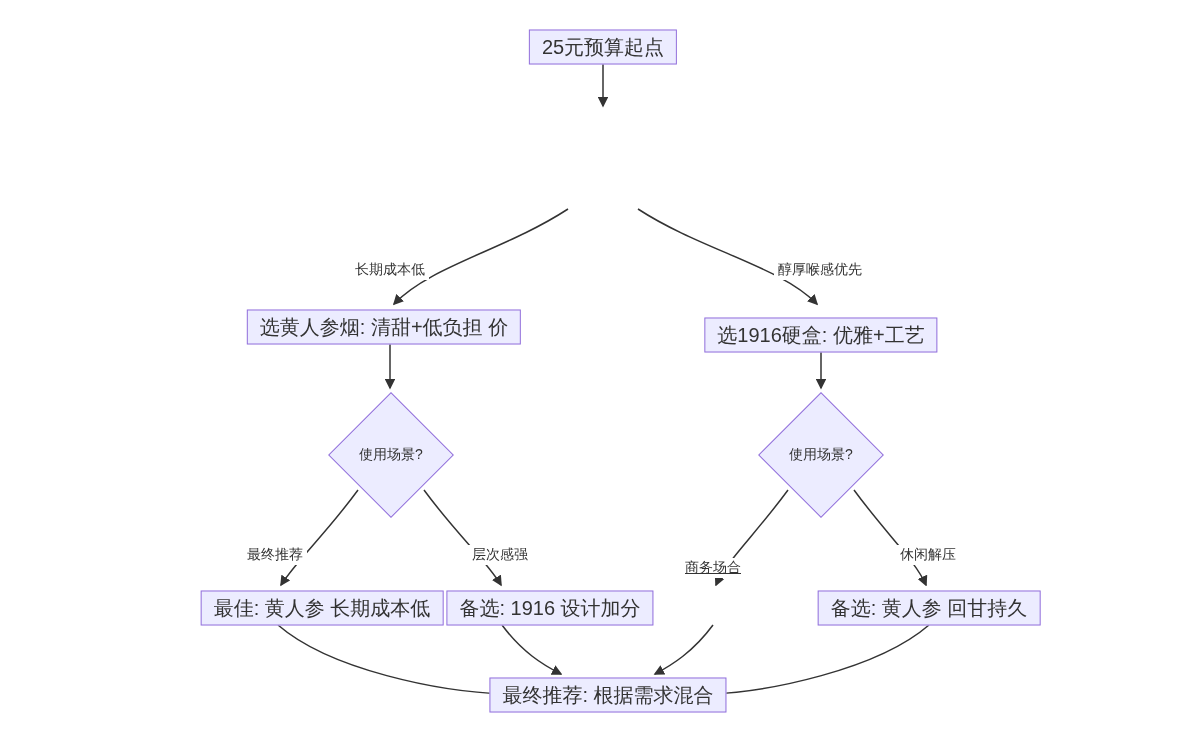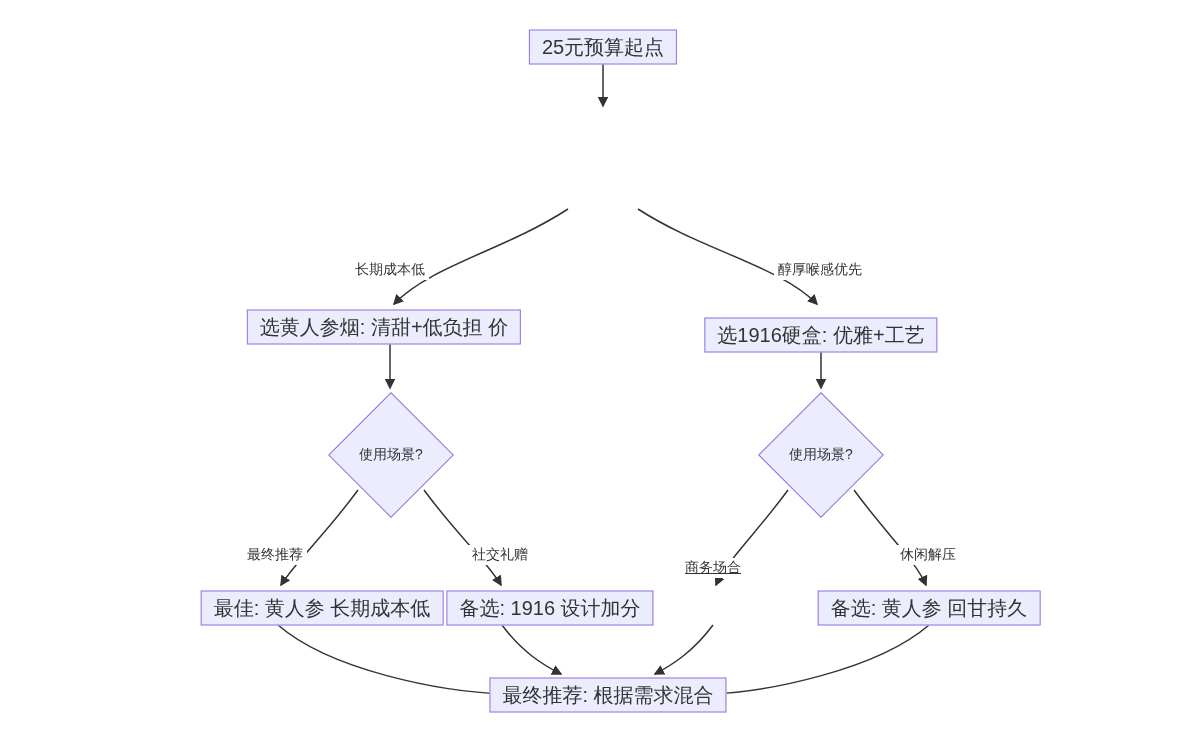--- a/index.html
+++ b/index.html
@@ -112,17 +112,17 @@
 
   <div class="node" style="left:278px; top:608px;margin-left:44px;">最佳: 黄人参 长期成本低</div>
   <div class="node" style="left:502px; top:608px;margin-left:48px;">备选: 1916 设计加分</div>
   <div class="node" style="left:929px; top:608px;">备选: 黄人参 回甘持久</div>
 
   <div class="node" style="left:608px; top:695px;">最终推荐: 根据需求混合</div>
 
   <div class="edge-label" style="left:390px; top:270px;">长期成本低</div>
   <div class="edge-label" style="left:820px; top:270px;">醇厚喉感优先</div>
   <div class="edge-label" style="left:275px; top:555px;">最终推荐</div>
-  <div class="edge-label" style="left:500px; top:555px;">社交礼赠</div>
+  <div class="edge-label" style="left:500px; top:555px;">层次感强</div>
   <div class="edge-label" style="left:713px; top:568px;text-decoration:underline;">商务场合</div>
   <div class="edge-label" style="left:928px; top:555px;">休闲解压</div>
 
 </div>
 
 </body></html>

